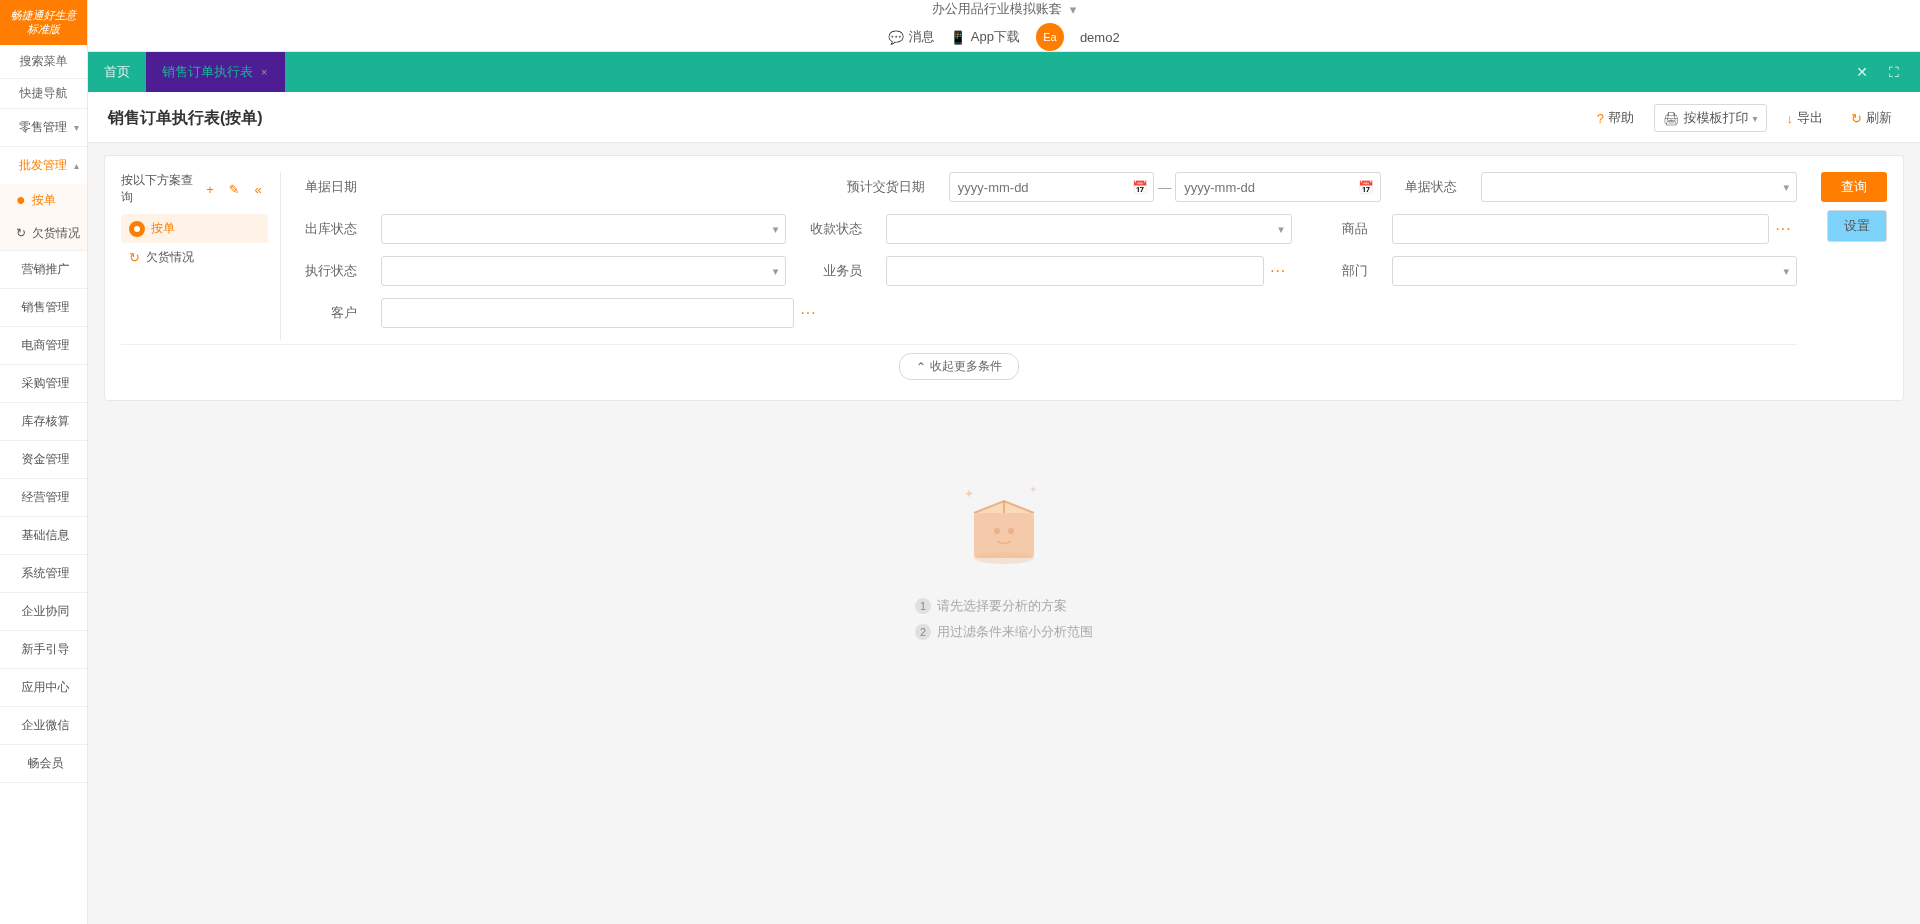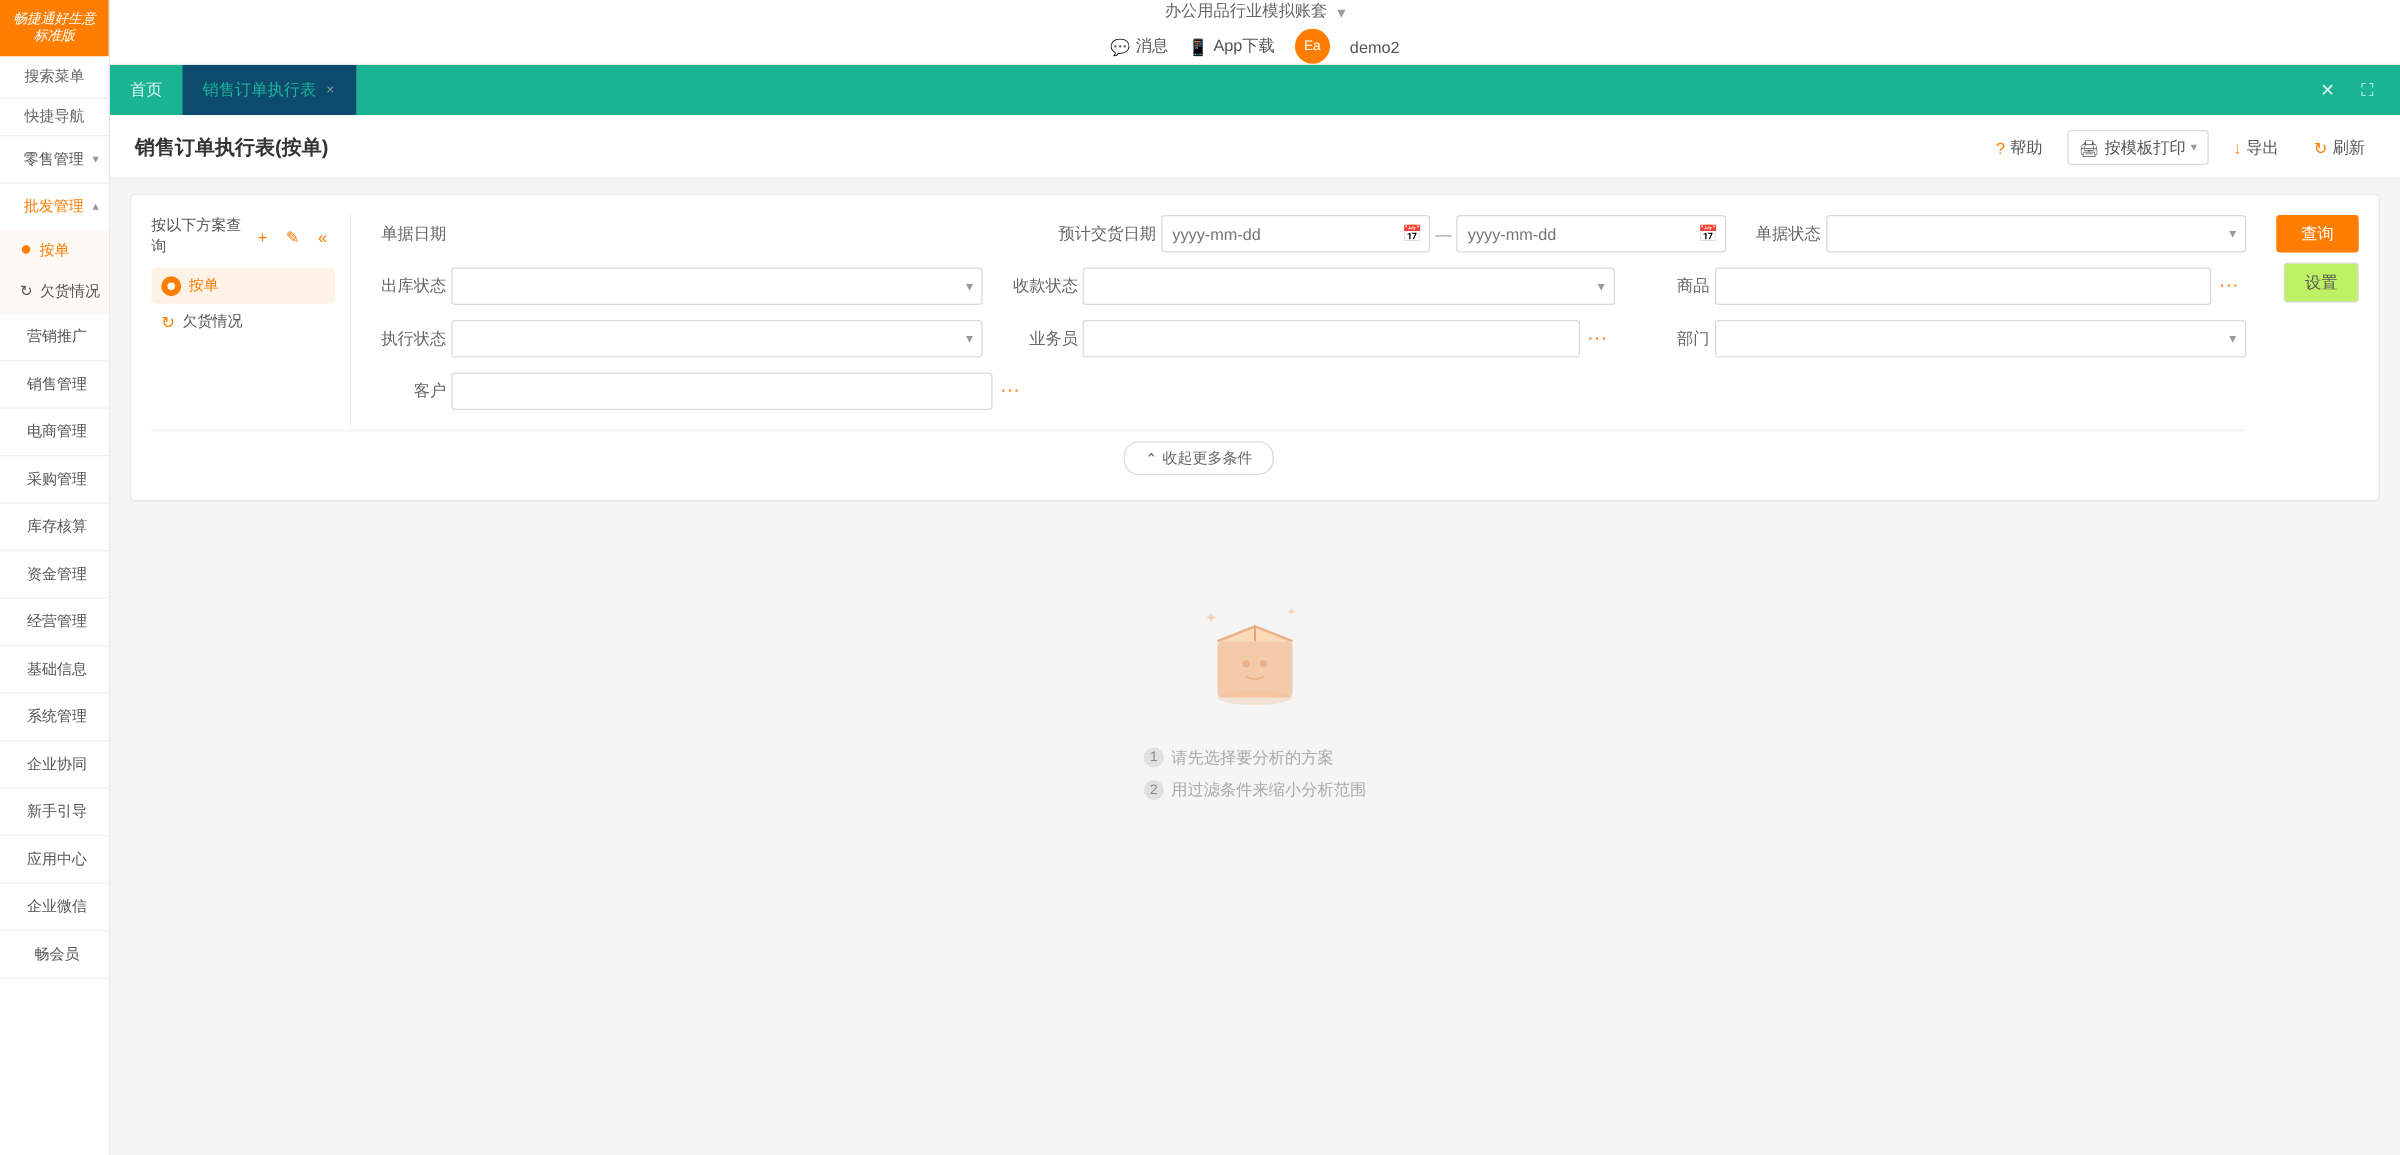--- a/index.html
+++ b/index.html
@@ -145,21 +145,21 @@
       height: 40px;
       display: flex;
       align-items: center;
       padding: 0 16px;
       cursor: pointer;
       font-size: 13px;
       color: rgba(255,255,255,0.85);
       gap: 6px;
     }
     .tab-item.active {
-      background: #0c4a6e;
+      background: #4c1d95;
       color: #1ab394;
       font-weight: 500;
     }
     .tab-close {
       font-size: 11px;
       color: #999;
       cursor: pointer;
       padding: 2px;
     }
     .tabbar-spacer { flex: 1; }
@@ -328,21 +328,21 @@
     }
     .filter-row {
       display: flex;
       align-items: center;
       gap: 16px;
       margin-bottom: 12px;
     }
     .filter-field {
       display: flex;
       align-items: center;
-      gap: 4px;
+      gap: 24px;
       flex: 1;
       min-width: 0;
     }
     .filter-label {
       color: #666;
       font-size: 13px;
       white-space: nowrap;
       min-width: 60px;
       text-align: right;
     }
@@ -499,21 +499,21 @@
       background: #ff7d00;
       color: #fff;
       border: none;
       border-radius: 3px;
       padding: 6px 20px;
       font-size: 13px;
       cursor: pointer;
       white-space: nowrap;
     }
     .btn-default {
-      background: #bef264;
+      background: #7dd3fc;
       color: #555;
       border: 1px solid #d9d9d9;
       border-radius: 3px;
       padding: 6px 16px;
       font-size: 13px;
       cursor: pointer;
       white-space: nowrap;
     }
 
     

